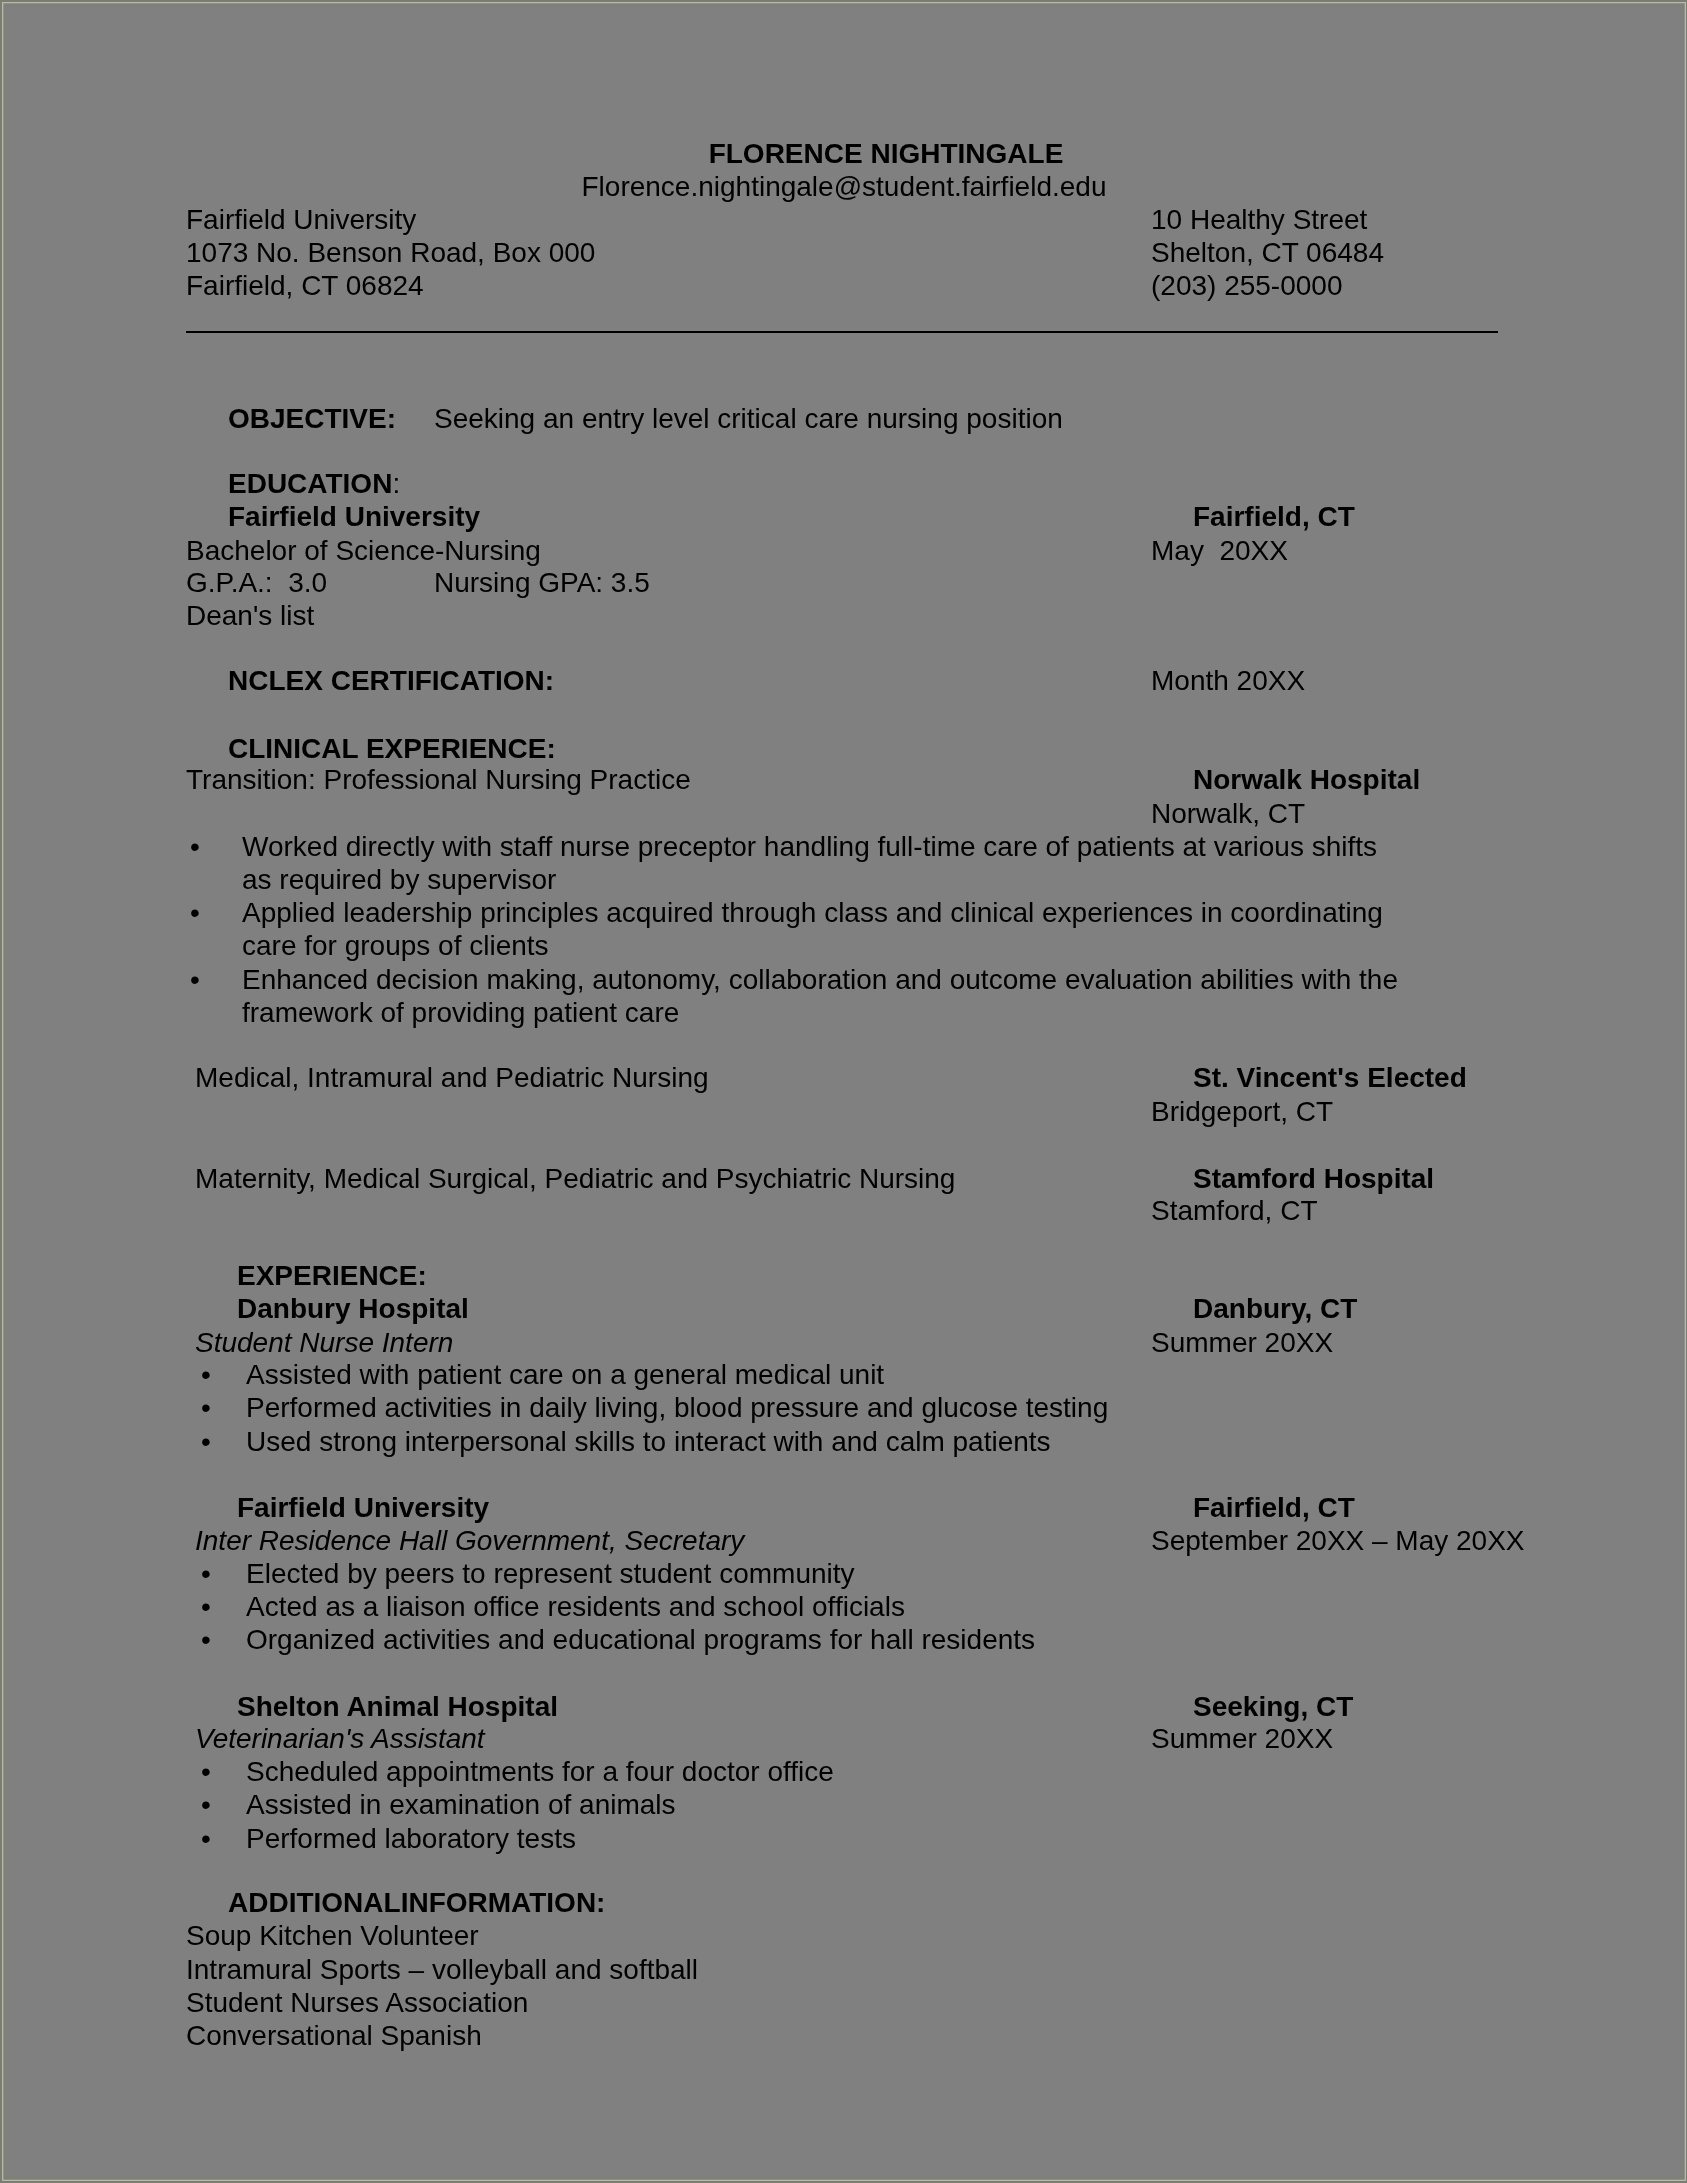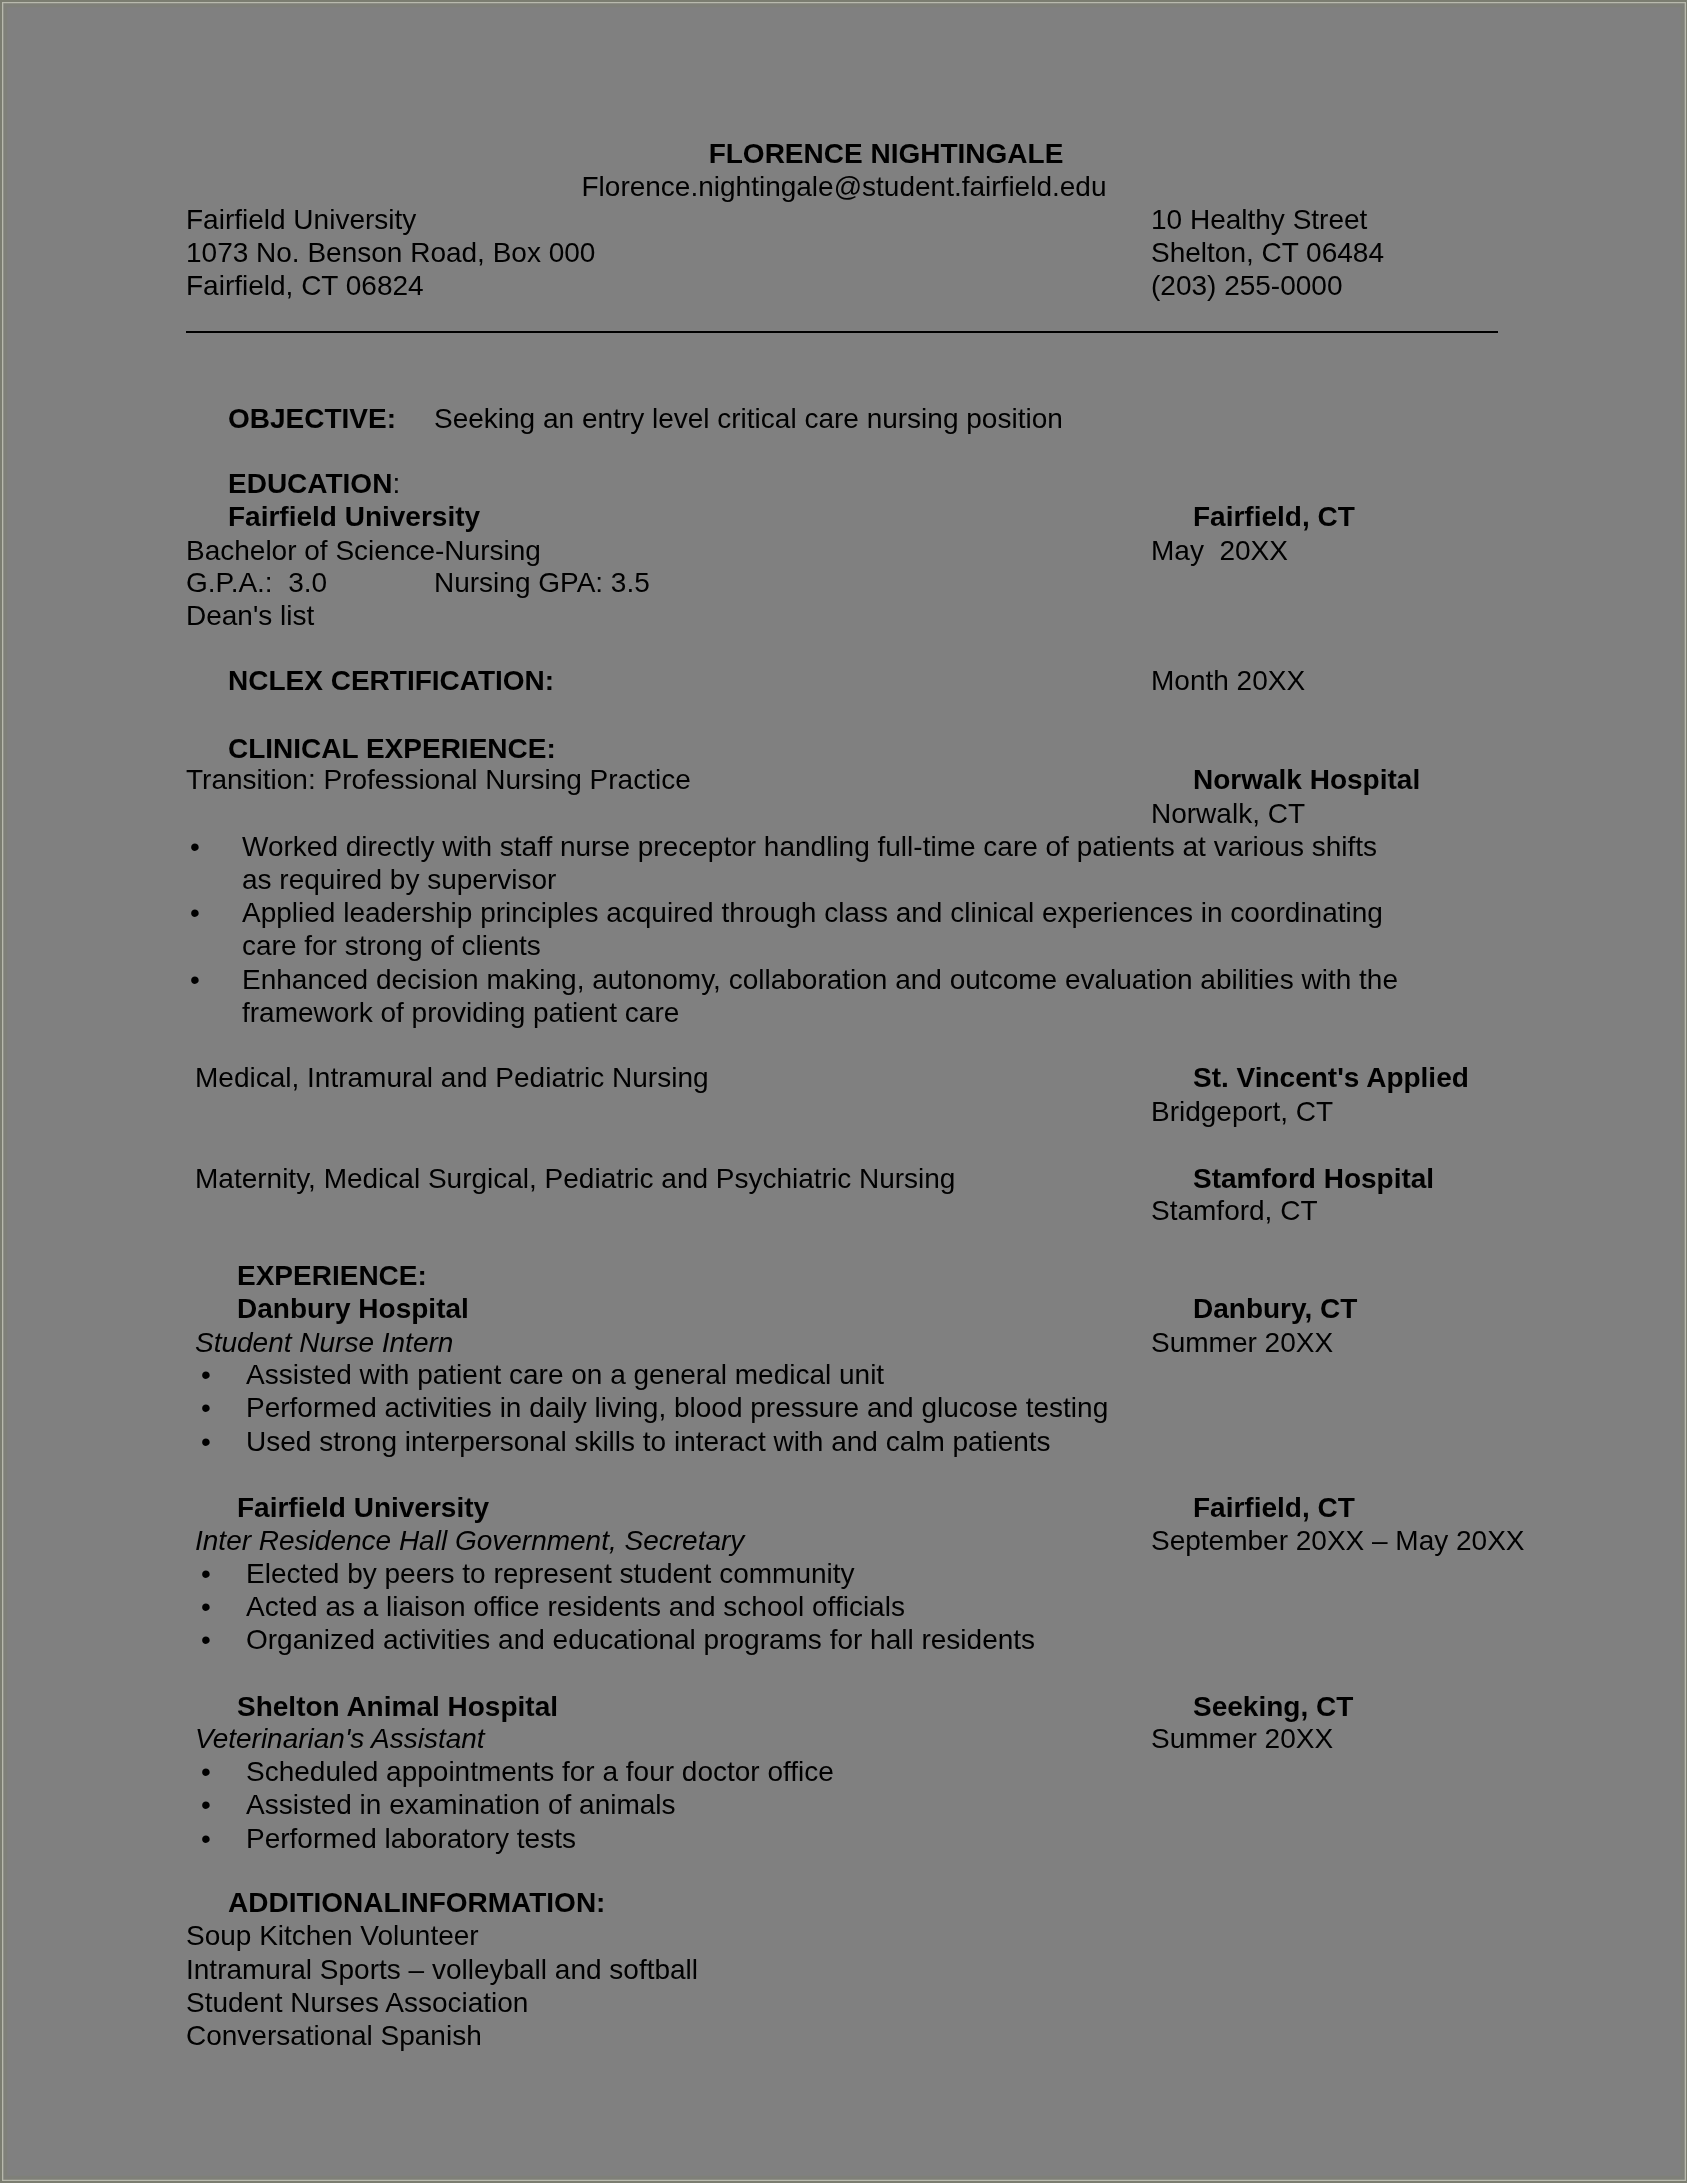--- a/index.html
+++ b/index.html
@@ -79,28 +79,28 @@
 <div class="ln L0" style="top:763px">Transition: Professional Nursing Practice</div>
 <div class="ln b R" style="top:763px">Norwalk Hospital</div>
 <div class="ln R" style="top:797px">Norwalk, CT</div>
 
 <div class="ln bul1" style="top:830px">•</div>
 <div class="ln bt1" style="top:830px">Worked directly with staff nurse preceptor handling full-time care of patients at various shifts</div>
 <div class="ln bt1" style="top:863px">as required by supervisor</div>
 
 <div class="ln bul1" style="top:896px">•</div>
 <div class="ln bt1" style="top:896px">Applied leadership principles acquired through class and clinical experiences in coordinating</div>
-<div class="ln bt1" style="top:929px">care for strong of clients</div>
+<div class="ln bt1" style="top:929px">care for groups of clients</div>
 
 <div class="ln bul1" style="top:963px">•</div>
 <div class="ln bt1" style="top:963px">Enhanced decision making, autonomy, collaboration and outcome evaluation abilities with the</div>
 <div class="ln bt1" style="top:996px">framework of providing patient care</div>
 
 <div class="ln L1" style="top:1061px">Medical, Intramural and Pediatric Nursing</div>
-<div class="ln b R" style="top:1061px">St. Vincent's Applied</div>
+<div class="ln b R" style="top:1061px">St. Vincent's Elected</div>
 <div class="ln R" style="top:1095px">Bridgeport, CT</div>
 
 <div class="ln L1" style="top:1162px">Maternity, Medical Surgical, Pediatric and Psychiatric Nursing</div>
 <div class="ln b R" style="top:1162px">Stamford Hospital</div>
 <div class="ln R" style="top:1194px">Stamford, CT</div>
 
 <div class="ln b L1" style="top:1259px">EXPERIENCE:</div>
 
 <div class="ln b L1" style="top:1292px">Danbury Hospital</div>
 <div class="ln b R" style="top:1292px">Danbury, CT</div>

